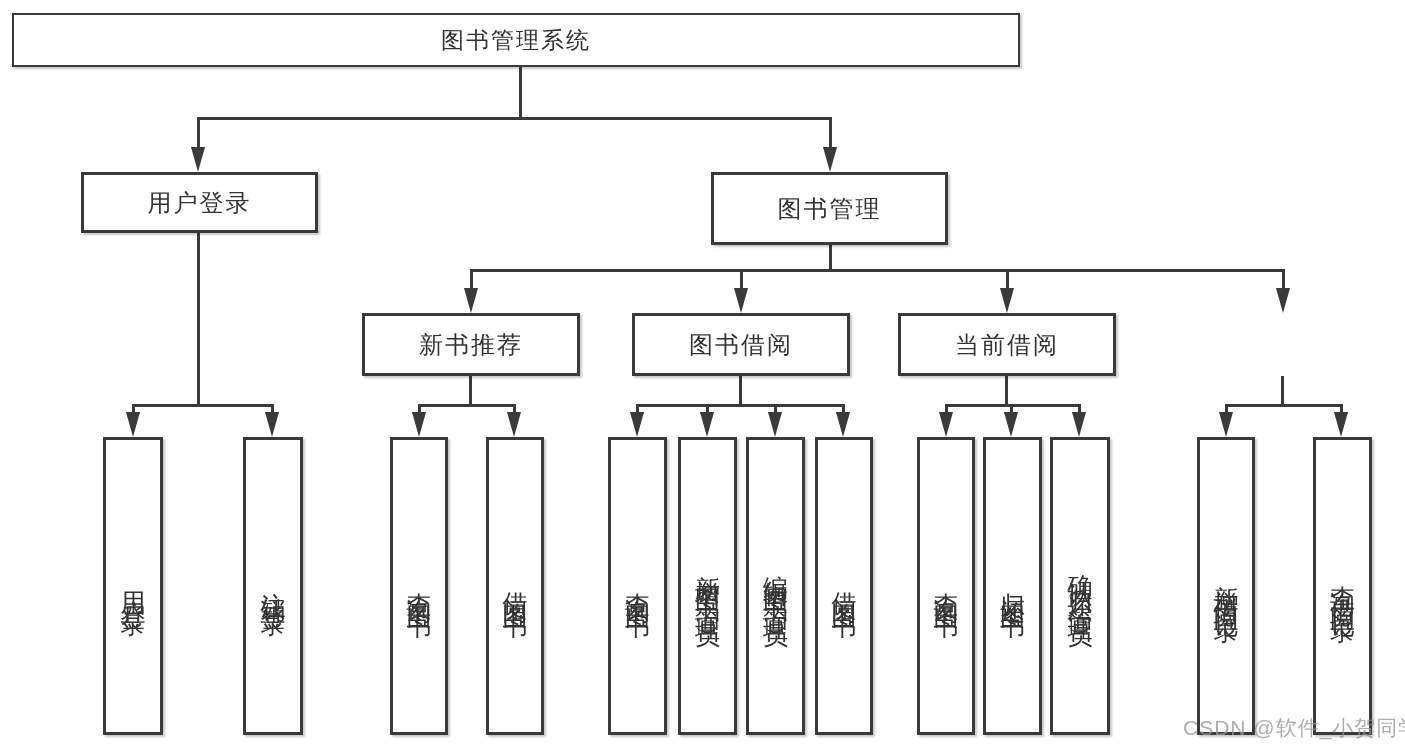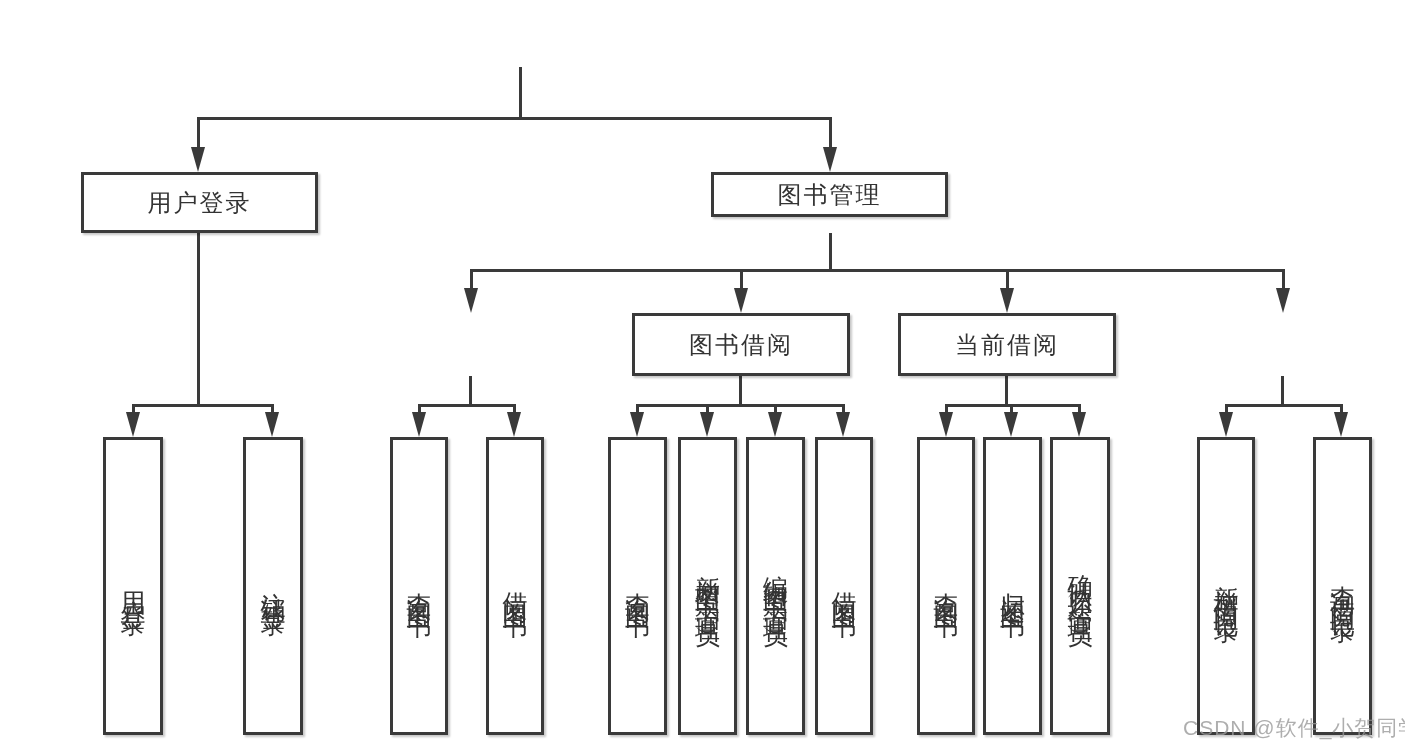--- a/index.html
+++ b/index.html
@@ -11,21 +11,21 @@
   .hbox{font-size:24px;letter-spacing:2px;}
   .vbox{writing-mode:vertical-rl;text-orientation:mixed;font-size:25px;letter-spacing:7px;line-height:1;}
   .lh{position:absolute;height:3px;background:#3a3a3a;z-index:1;}
   .lv{position:absolute;width:3px;background:#3a3a3a;z-index:1;}
   .arw{position:absolute;width:0;height:0;border-left:7px solid transparent;
        border-right:7px solid transparent;border-top:25px solid #3a3a3a;z-index:1;}
   .watermark{position:absolute;left:1183px;top:714px;font-size:21px;color:#9a9a9a;
              opacity:0.8;letter-spacing:1px;z-index:5;white-space:nowrap;}
   #n-root{left:12px;top:13px;width:1008px;height:54px;border-width:2px;font-size:23px;}
   #n-userlogin{left:81px;top:172px;width:237px;height:61px;}
-  #n-bookmgmt{left:711px;top:172px;width:237px;height:45px;}
+  #n-bookmgmt{left:711px;top:172px;width:237px;height:73px;}
   #n-newbook{left:362px;top:313px;width:218px;height:63px;}
   #n-bookborrow{left:632px;top:313px;width:218px;height:63px;}
   #n-currentborrow{left:898px;top:313px;width:218px;height:63px;}
   #n-borrowrec{left:1172px;top:313px;width:218px;height:63px;}
   .leaf{top:437px;height:298px;}
   #l-a1{left:103px;width:60px;}
   #l-a2{left:243px;width:60px;}
   #l-b1{left:390px;width:58px;}
   #l-b2{left:486px;width:58px;}
   #l-c1{left:608px;width:59px;}
@@ -36,22 +36,24 @@
   #l-d2{left:983px;width:59px;}
   #l-d3{left:1050px;width:60px;}
   #l-e1{left:1197px;width:58px;}
   #l-e2{left:1313px;width:59px;}
 </style>
 </head>
 <body>
 
 <div class="stage">
 
+  <div class="box hbox" id="n-root">图书管理系统</div>
   <div class="box hbox" id="n-userlogin">用户登录</div>
   <div class="box hbox" id="n-bookmgmt">图书管理</div>
+  <div class="box hbox" id="n-newbook">新书推荐</div>
   <div class="box hbox" id="n-currentborrow">当前借阅</div>
   <div class="box hbox" id="n-bookborrow">图书借阅</div>
 
   <div class="box vbox leaf" id="l-a1">用户登录</div>
   <div class="box vbox leaf" id="l-a2">注销登录</div>
   <div class="box vbox leaf" id="l-b1">查询图书</div>
   <div class="box vbox leaf" id="l-b2">借阅图书</div>
   <div class="box vbox leaf" id="l-c1">查询图书</div>
   <div class="box vbox leaf" id="l-c2">新增图书（管理员）</div>
   <div class="box vbox leaf" id="l-c3">编辑图书（管理员）</div>

